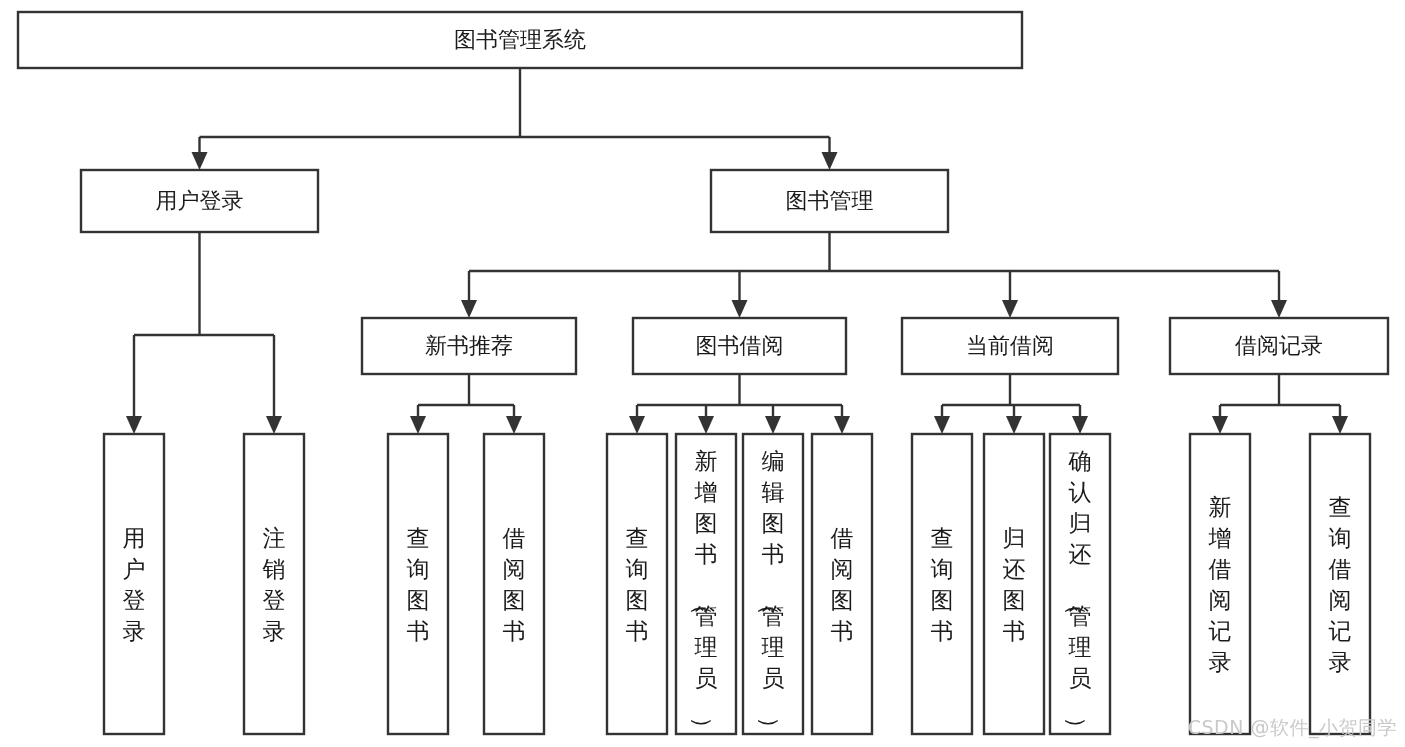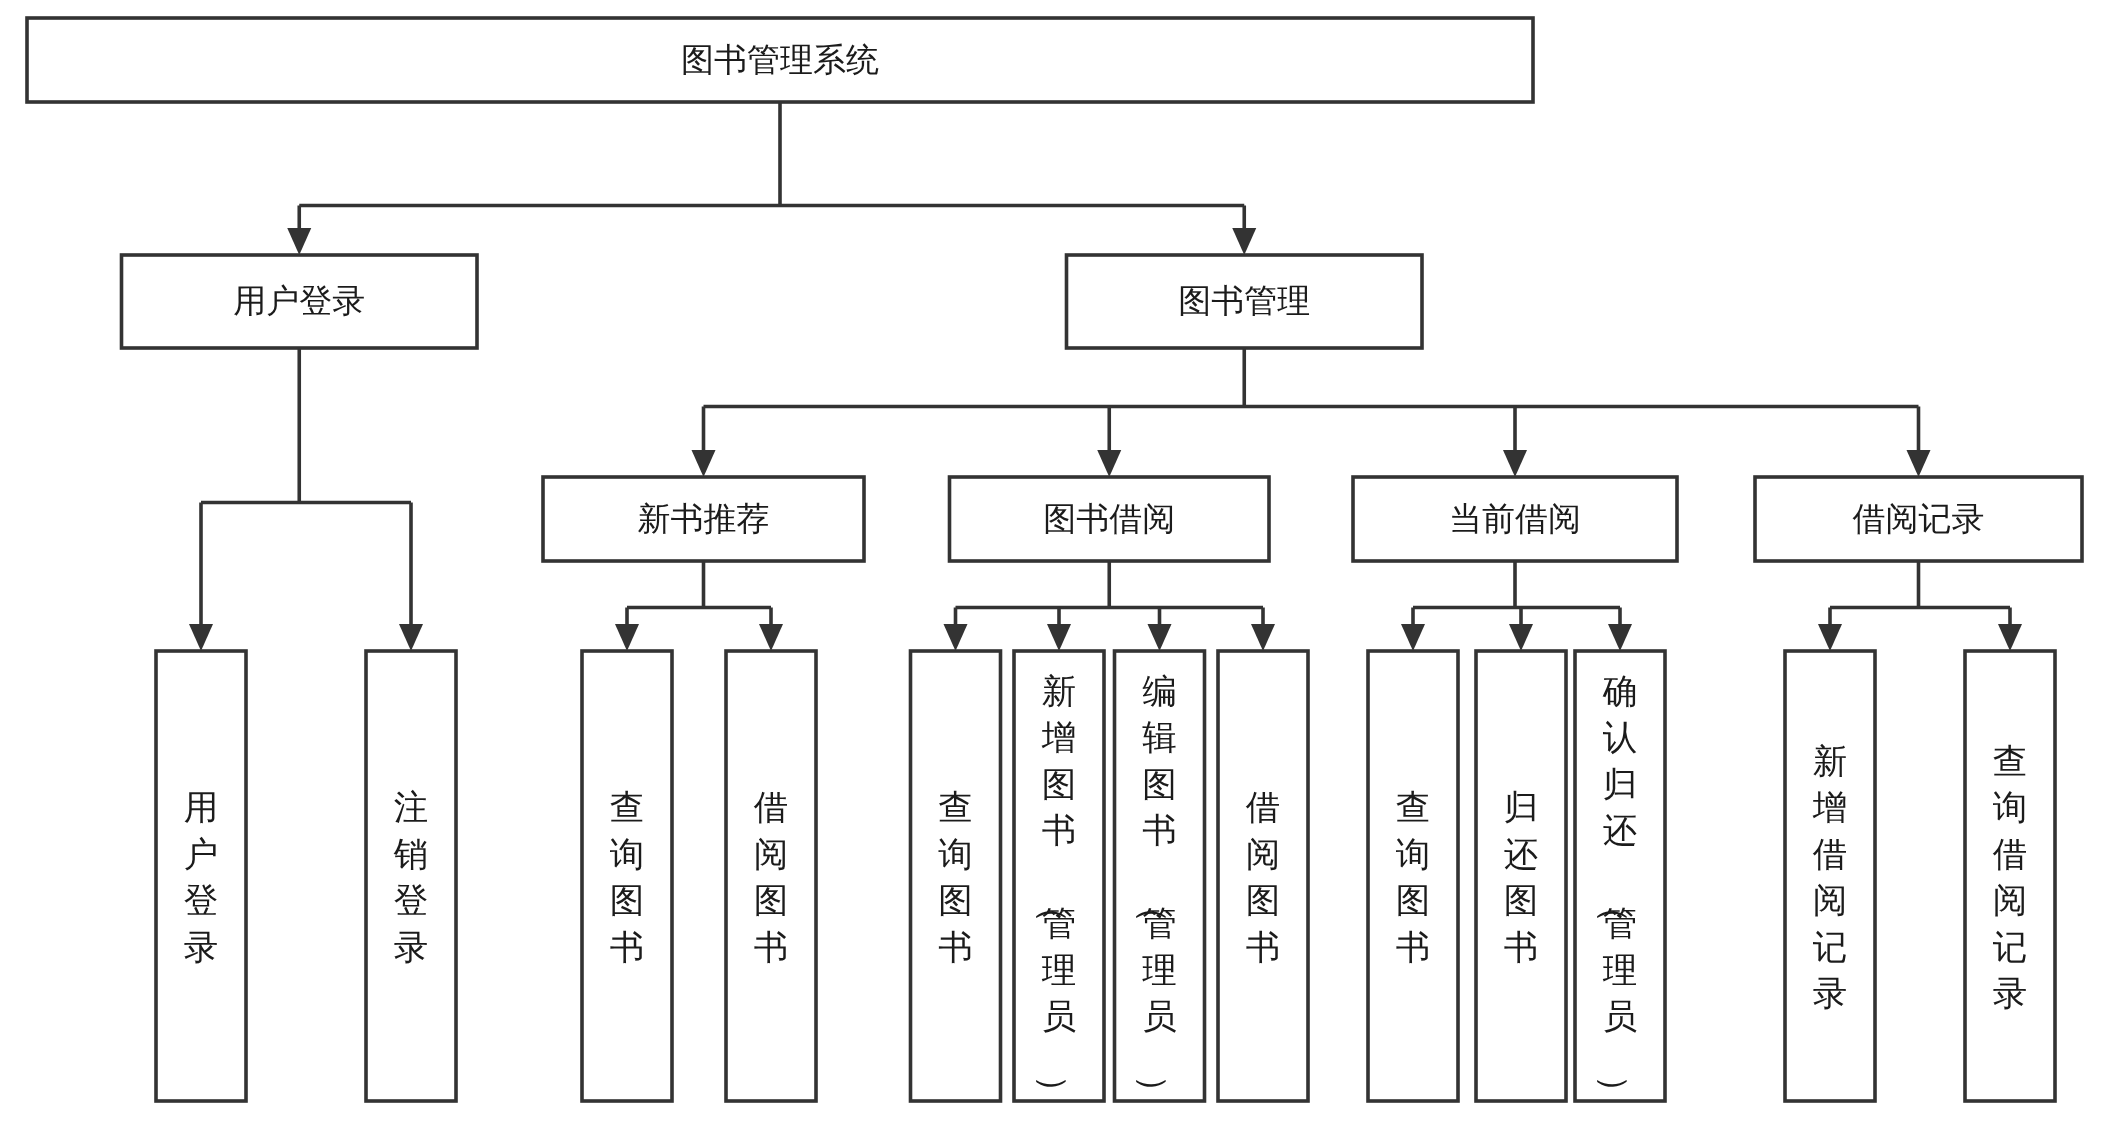--- a/index.html
+++ b/index.html
@@ -205,13 +205,14 @@
         <g>
           <rect x="1190" y="434" width="60" height="300" class="node-box"></rect>
           <text x="1220" y="515" class="leaf-label-v"><tspan x="1220" dy="0">新</tspan><tspan x="1220" dy="31">增</tspan><tspan x="1220" dy="31">借</tspan><tspan x="1220" dy="31">阅</tspan><tspan x="1220" dy="31">记</tspan><tspan x="1220" dy="31">录</tspan></text>
         </g>
         <g>
           <rect x="1310" y="434" width="60" height="300" class="node-box"></rect>
           <text x="1340" y="515" class="leaf-label-v"><tspan x="1340" dy="0">查</tspan><tspan x="1340" dy="31">询</tspan><tspan x="1340" dy="31">借</tspan><tspan x="1340" dy="31">阅</tspan><tspan x="1340" dy="31">记</tspan><tspan x="1340" dy="31">录</tspan></text>
         </g>
       </g>
   </svg>
+  <div class="watermark">CSDN @软件_小贺同学</div>
 </div>
 
 </body></html>

